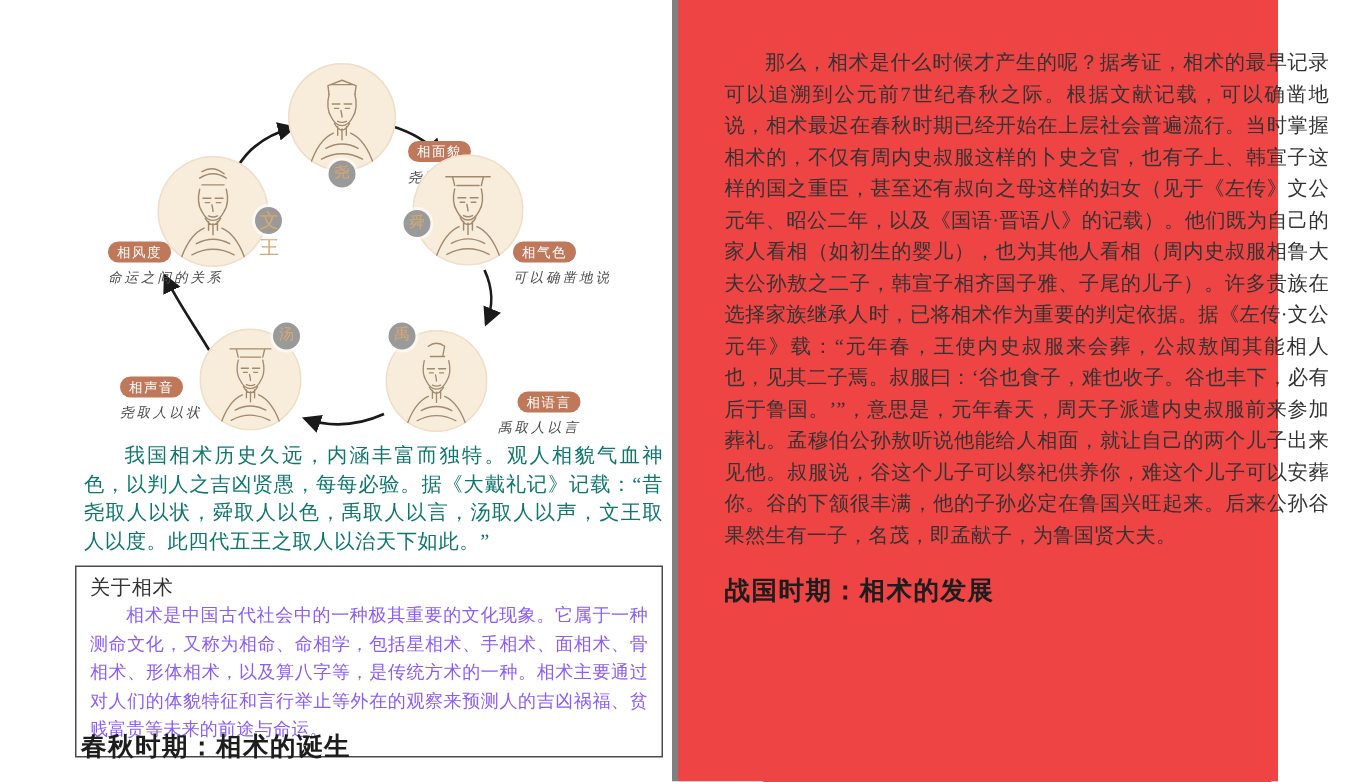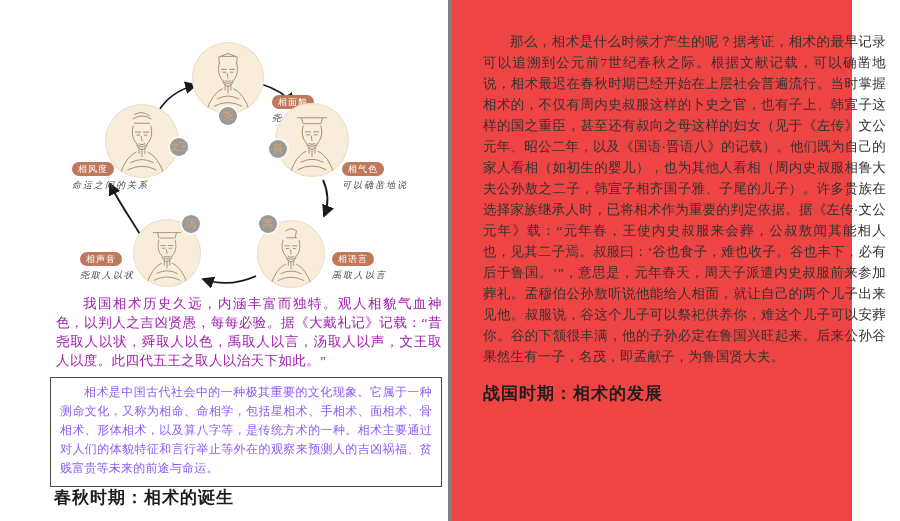--- a/index.html
+++ b/index.html
@@ -36,39 +36,39 @@
     font-family:"Liberation Sans",sans-serif;letter-spacing:1px;white-space:nowrap;
   }
   .caption{
     font-size:9px;color:#4a4a4a;letter-spacing:2px;margin-top:3px;white-space:nowrap;
     font-family:"Liberation Serif",serif;
     font-style:italic;
   }
   .nlabel{position:absolute;}
   .node-yao  .nlabel{left:272px;top:50px;margin-top:41px;}
   .node-shun .nlabel{left:342px;top:158px;}
-  .node-yu   .nlabel{left:332px;top:248px;}
+  .node-yu   .nlabel{left:332px;top:258px;text-align:right;}
   .node-tang .nlabel{left:80px;top:248px;}
   .node-wen  .nlabel{left:72px;top:158px;}
 
   .emp{
     position:absolute;width:18px;height:18px;border-radius:50%;
     background:#9a9a9a;color:#d8a86c;font-size:10px;line-height:18px;
     text-align:center;box-shadow:0 0 0 2px rgba(255,255,255,.6);
     font-family:"Liberation Serif",serif;
   }
   .node-yao  .emp{left:219px;top:107px;}
   .node-shun .emp{left:269px;top:140px;}
   .node-yu   .emp{left:259px;top:215px;}
   .node-tang .emp{left:182px;top:215px;}
-  .node-wen  .emp{left:170px;top:138px;font-size:10px;letter-spacing:-1px;}
+  .node-wen  .emp{left:170px;top:138px;font-size:13px;letter-spacing:-1px;}
 
   .body-text{
     font-size:13.5px;line-height:19px;text-align:justify;
-    text-indent:2em;margin:2px;letter-spacing:.4px;color:#a21caf;
+    text-indent:2em;margin:2px;letter-spacing:.4px;color:#0f766e;
   }
   .intro{position:absolute;left:54px;top:292px;width:386px;}
   .info-box{
     position:absolute;left:50px;top:377px;width:372px;
     border:1px solid #4a4a4a;padding:5px 9px 8px 9px;background:#fff;
   }
   .info-box .box-title{font-size:13.5px;color:#333;letter-spacing:.4px;}
   .info-box .box-body{font-size:12px;line-height:19px;text-align:justify;text-indent:2em;margin:0;letter-spacing:.2px;color:#8b5cf6;}
   .h-left{
     position:absolute;left:54px;top:486px;margin:0;
@@ -208,20 +208,21 @@
           <span class="badge">相风度</span>
           <div class="caption">命运之间的关系</div>
         </div>
       </div>
 
     </div>
 
     <p class="body-text intro">我国相术历史久远，内涵丰富而独特。观人相貌气血神色，以判人之吉凶贤愚，每每必验。据《大戴礼记》记载：“昔尧取人以状，舜取人以色，禹取人以言，汤取人以声，文王取人以度。此四代五王之取人以治天下如此。”</p>
 
     <div class="info-box">
+      <div class="box-title">关于相术</div>
       <p class="box-body">相术是中国古代社会中的一种极其重要的文化现象。它属于一种测命文化，又称为相命、命相学，包括星相术、手相术、面相术、骨相术、形体相术，以及算八字等，是传统方术的一种。相术主要通过对人们的体貌特征和言行举止等外在的观察来预测人的吉凶祸福、贫贱富贵等未来的前途与命运。</p>
     </div>
 
     <h2 class="h-left">春秋时期：相术的诞生</h2>
   </div>
 
   <div class="spine"></div>
 
   <div class="page-right">
     <div class="right-inner">

